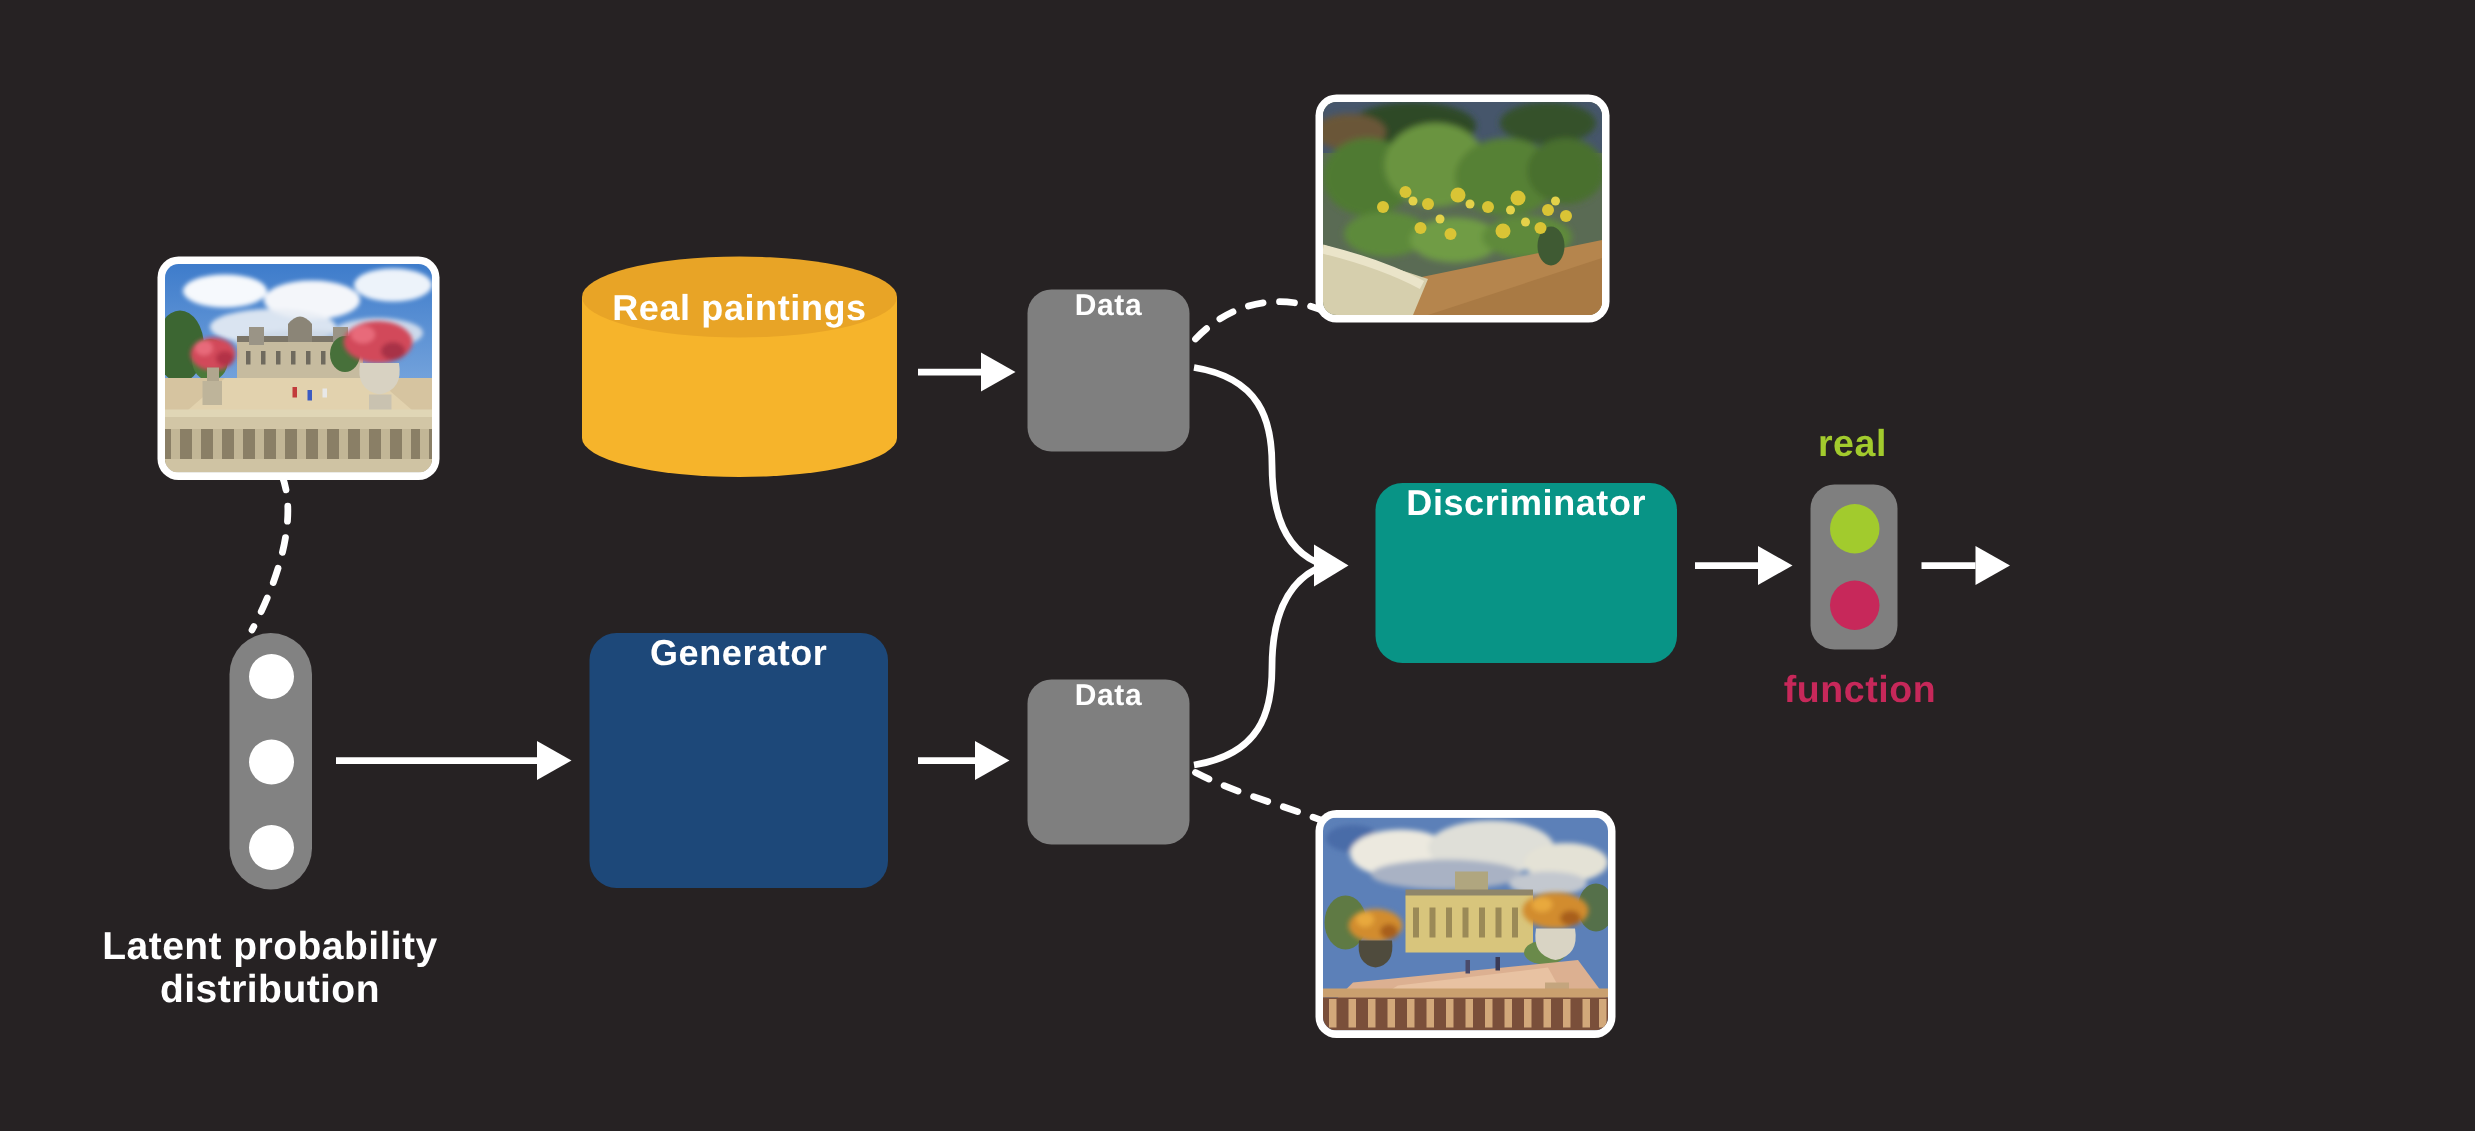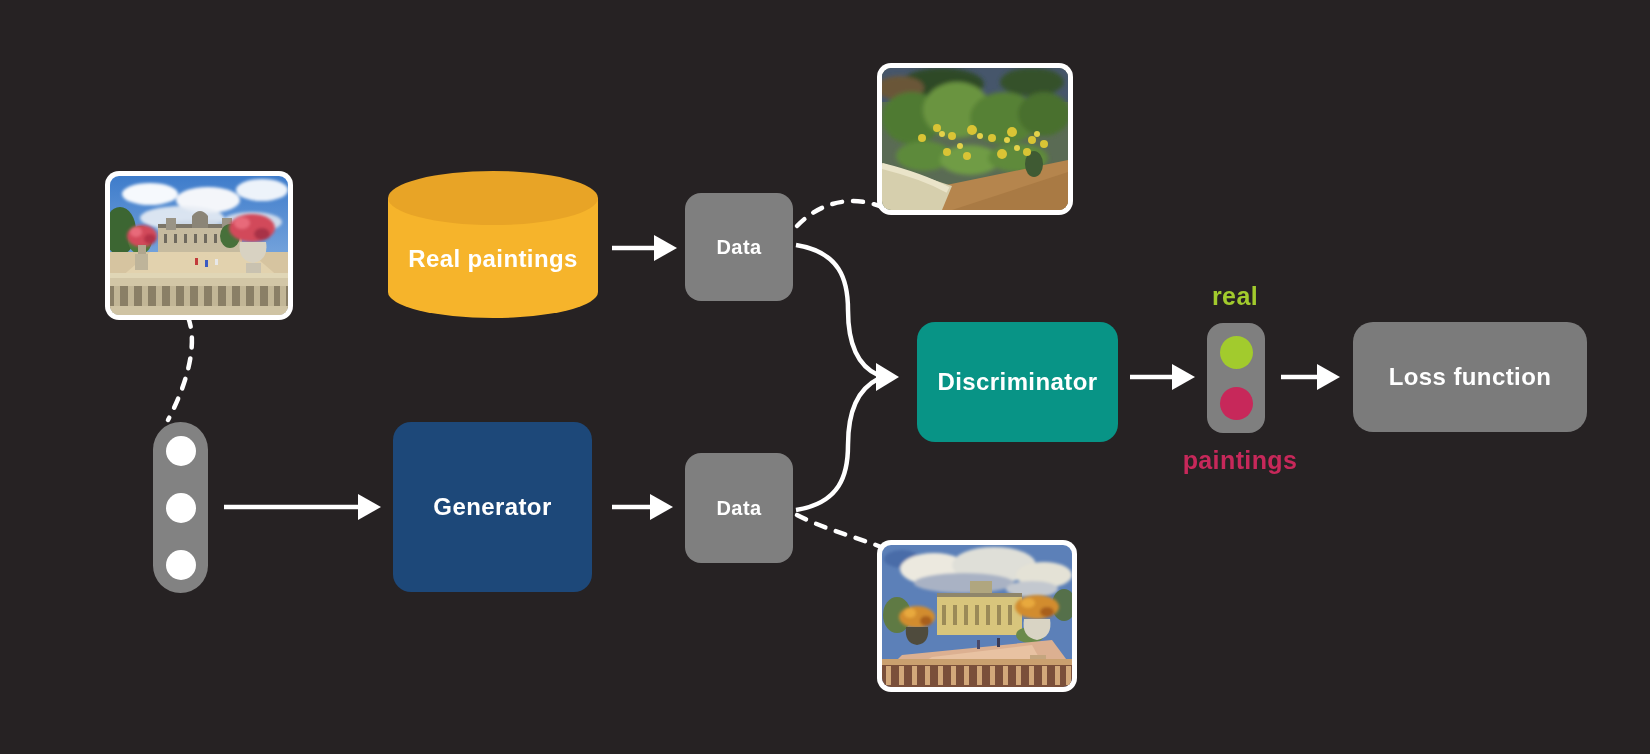--- a/index.html
+++ b/index.html
@@ -3,21 +3,21 @@
 <meta charset="utf-8">
 <style>
   html,body{margin:0;padding:0;background:#262223;}
   #stage{
     position:relative;width:1650px;height:754px;overflow:hidden;
     background:var(--bg,#262223);
     font-family:"Liberation Sans",sans-serif;
     -webkit-font-smoothing:antialiased;
   }
   #connectors{position:absolute;left:0;top:0;z-index:1;}
-  .node{position:absolute;z-index:2;display:flex;align-items:center;justify-content:center;
+  .node{position:absolute;z-index:2;display:flex;align-items:flex-start;justify-content:center;
         color:#fff;font-weight:600;letter-spacing:.4px;}
   .gray-box{background:var(--boxGray,#7F7F7F);border-radius:16px;font-size:20px;}
   #data-top{left:685px;top:193px;width:108px;height:108px;}
   #data-bottom{left:685px;top:453px;width:108px;height:110px;}
   #discriminator{left:917px;top:322px;width:201px;height:120px;background:var(--discriminatorTeal,#089486);border-radius:18px;font-size:24px;}
   #loss{left:1353px;top:322px;width:234px;height:110px;background:var(--lossGray,#7B7B7B);border-radius:20px;font-size:24px;}
   #generator{left:393px;top:422px;width:199px;height:170px;background:var(--generatorBlue,#1D4879);border-radius:18px;font-size:24px;}
   #cylinder-svg{position:absolute;left:386px;top:168px;z-index:2;}
   #cylinder-label{left:386px;top:168px;width:214px;height:158px;padding-top:24px;box-sizing:border-box;font-size:24px;z-index:3;}
   #traffic-light{left:1207px;top:323px;width:58px;height:110px;background:var(--boxGray,#7F7F7F);border-radius:16px;
@@ -170,39 +170,37 @@
   <div class="node gray-box" id="data-top">
     <span>Data</span>
   </div>
   <div class="node gray-box" id="data-bottom">
     <span>Data</span>
   </div>
 
   <div class="node" id="discriminator">
     <span>Discriminator</span>
   </div>
-  <div class="node" id="loss">
-    <span>Loss function</span>
-  </div>
   <div class="node" id="generator">
     <span>Generator</span>
   </div>
 
   <div id="traffic-light">
     <div class="dot" id="dot-real"></div>
     <div class="dot" id="dot-generated"></div>
   </div>
   <div class="side-label" id="label-real">real</div>
-  <div class="side-label" id="label-generated">paintings</div>
+  <div class="side-label" id="label-generated">function</div>
 
   <div id="latent-pill">
     <div class="latent-dot"></div>
     <div class="latent-dot"></div>
     <div class="latent-dot"></div>
   </div>
+  <div id="latent-label">Latent probability distribution</div>
 
   <div class="img-frame" id="painting-top-frame" aria-label="Impressionist painting of a garden with yellow flowers">
     <div class="img-inner" style="width:186px;height:142px;">
       <svg width="186" height="142" viewBox="0 0 186 142">
         <defs>
             <filter id="soft2">
               <feGaussianBlur stdDeviation="2"></feGaussianBlur>
             </filter>
           </defs>
         <rect width="186" height="142" fill="#5a6b54"></rect>

